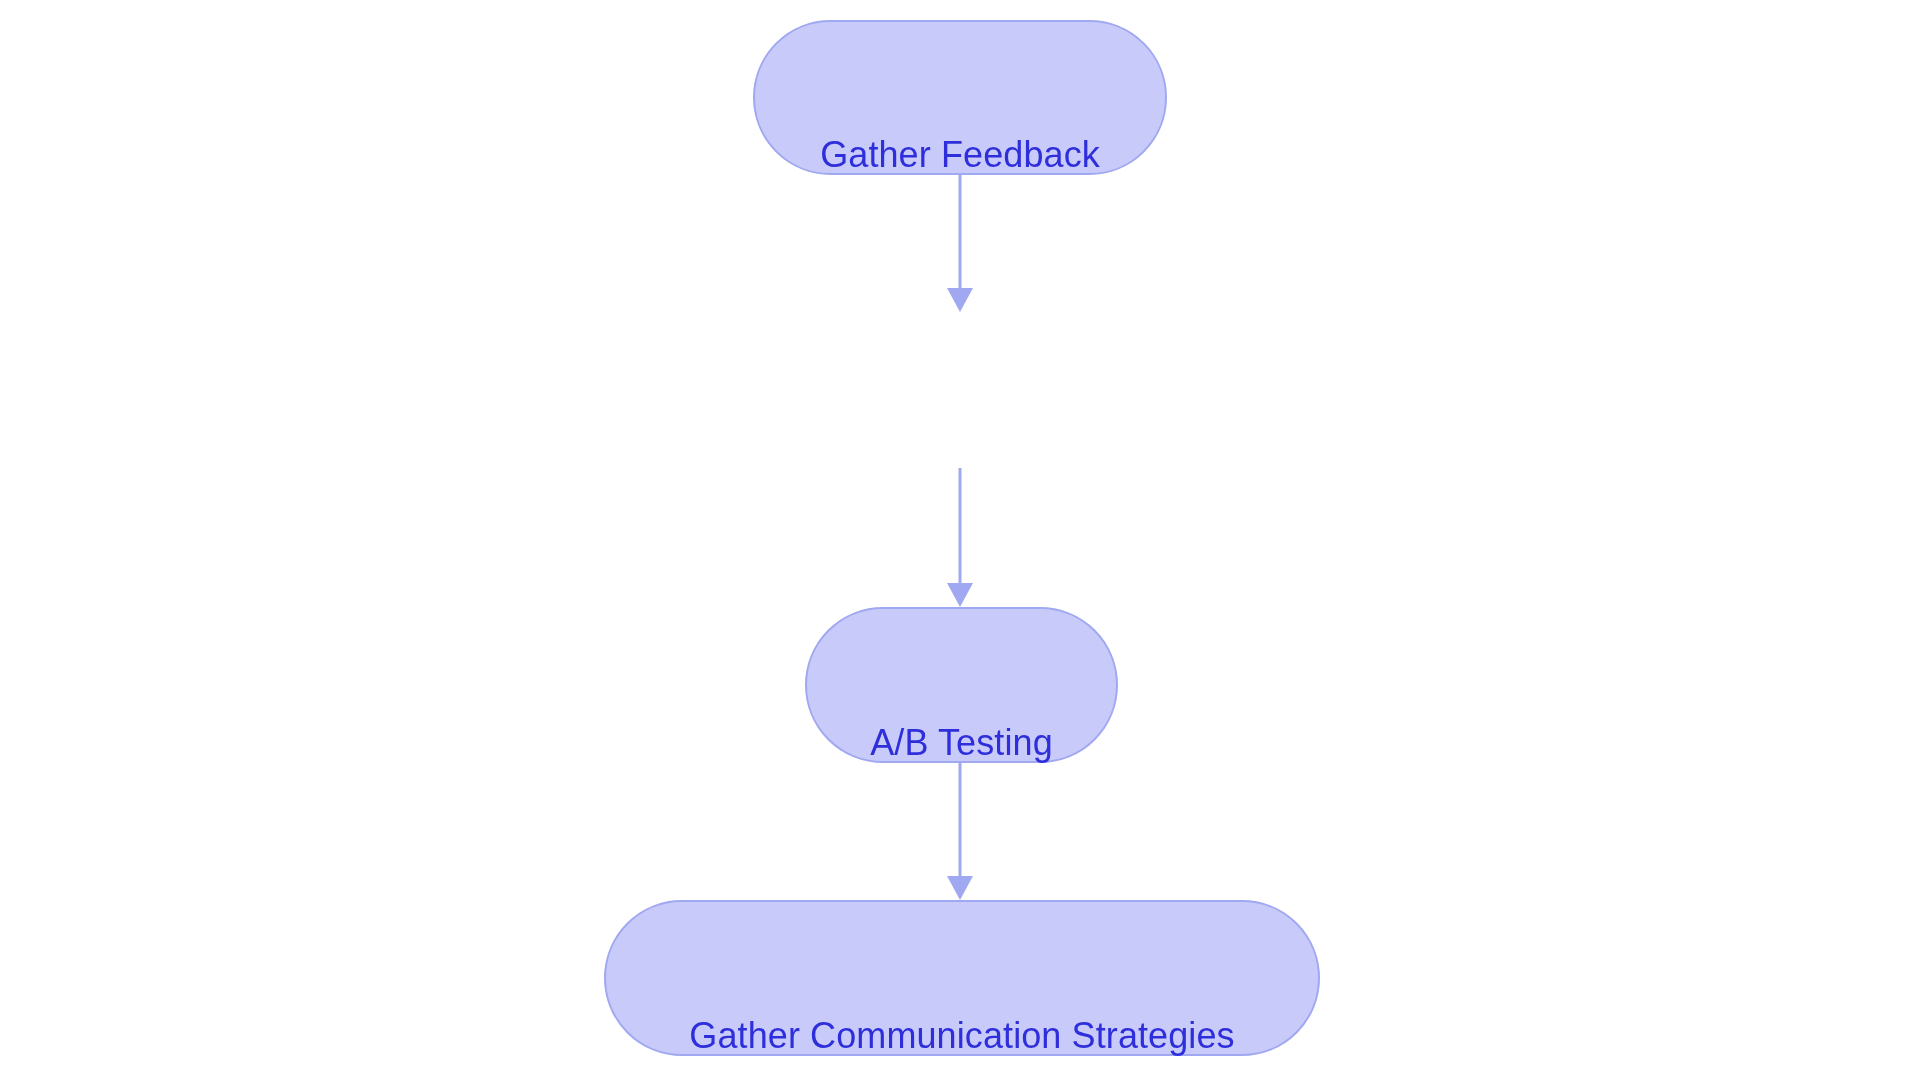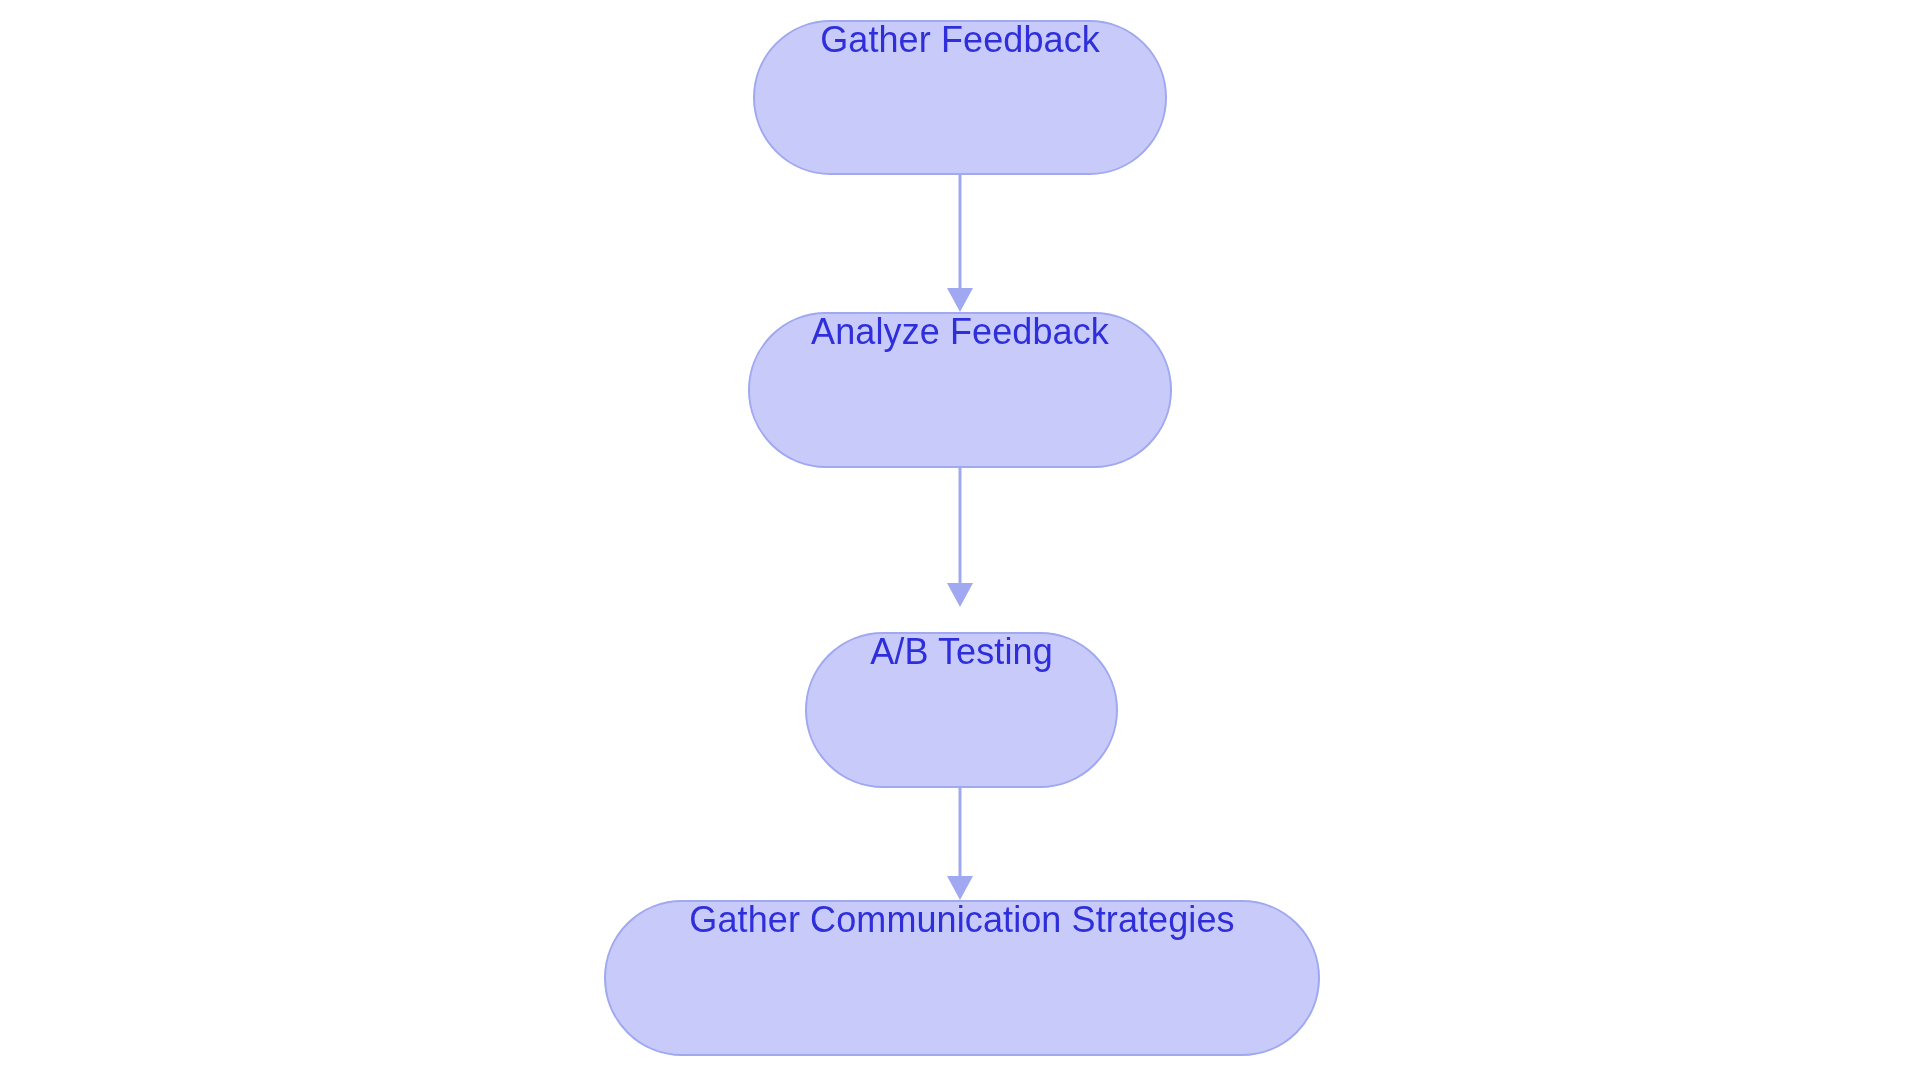--- a/index.html
+++ b/index.html
@@ -14,21 +14,21 @@
     position: relative;
     width: 1920px;
     height: 1083px;
     background: #ffffff;
     overflow: hidden;
   }
   .flow-node {
     position: absolute;
     box-sizing: border-box;
     display: flex;
-    align-items: flex-start;
+    align-items: flex-end;
     justify-content: center;
     background: #C8CBFA;
     border: 2px solid #9FA8F0;
     border-radius: 999px;
     color: #2E2EDB;
     font-size: 36px;
     font-weight: 400;
     line-height: 1;
     letter-spacing: 0.1px;
     white-space: nowrap;
@@ -74,25 +74,22 @@
     <g>
       <line class="edge-line" x1="960" y1="763" x2="960" y2="888" stroke="#9FA8F0"></line>
       <polygon class="edge-head" points="947,876 973,876 960,900" fill="#9FA8F0"></polygon>
     </g>
   </svg>
 
   <div class="flow-node" id="node-0" style="left: 753px; top: 20px; width: 414px; height: 155px; background: rgb(200, 203, 250); border-color: rgb(159, 168, 240); color: rgb(46, 46, 219);">
     <span class="node-label">Gather Feedback</span>
   </div>
 
-  <div class="flow-node" id="node-1" style="left: 748px; top: 312px; width: 424px; height: 156px; background: rgb(200, 203, 250); border-color: rgb(159, 168, 240); color: rgb(46, 46, 219);">
-    <span class="node-label">Analyze Feedback</span>
-  </div>
 
-  <div class="flow-node" id="node-2" style="left: 805px; top: 632px; width: 313px; height: 156px; background: rgb(200, 203, 250); border-color: rgb(159, 168, 240); color: rgb(46, 46, 219);">
+  <div class="flow-node" id="node-2" style="left: 805px; top: 607px; width: 313px; height: 156px; background: rgb(200, 203, 250); border-color: rgb(159, 168, 240); color: rgb(46, 46, 219);">
     <span class="node-label">A/B Testing</span>
   </div>
 
   <div class="flow-node" id="node-3" style="left: 604px; top: 900px; width: 716px; height: 156px; background: rgb(200, 203, 250); border-color: rgb(159, 168, 240); color: rgb(46, 46, 219);">
     <span class="node-label">Gather Communication Strategies</span>
   </div>
 
 </div>
 
 </body></html>

